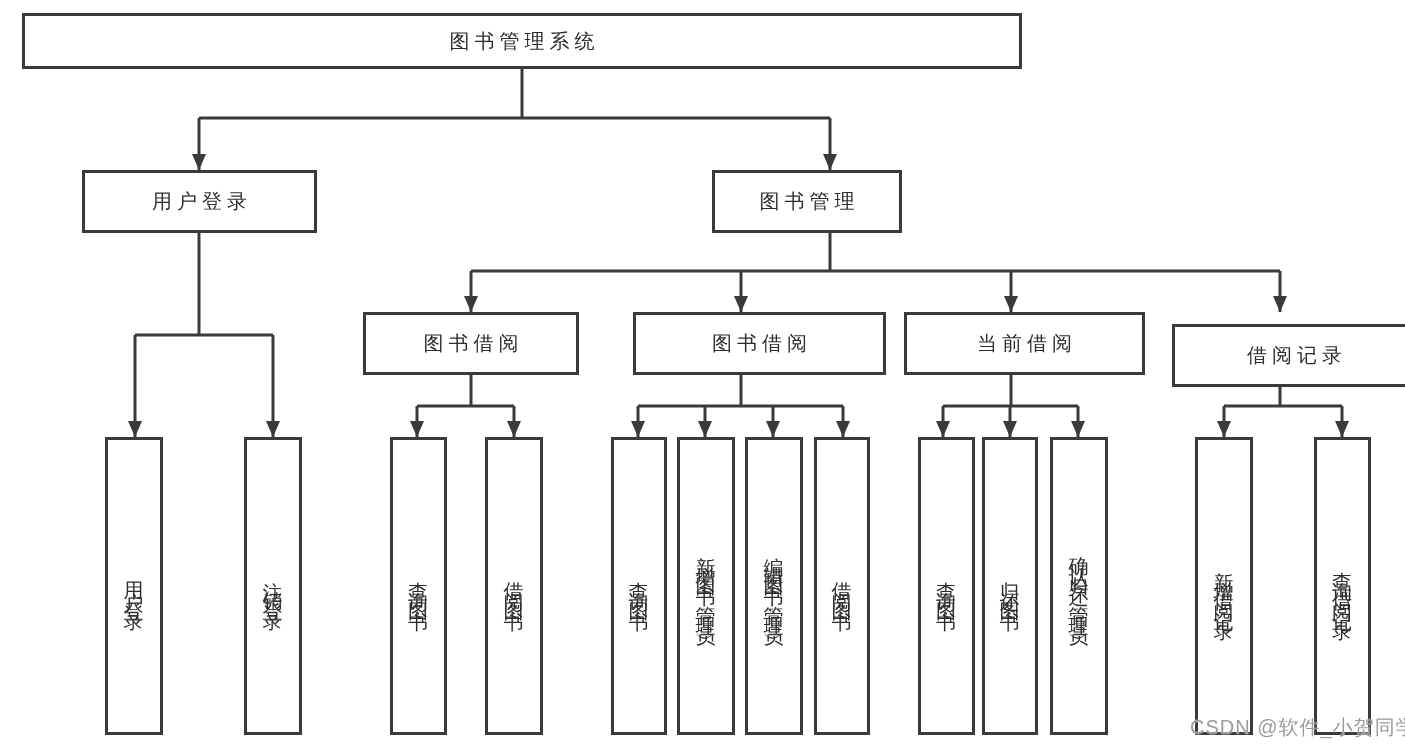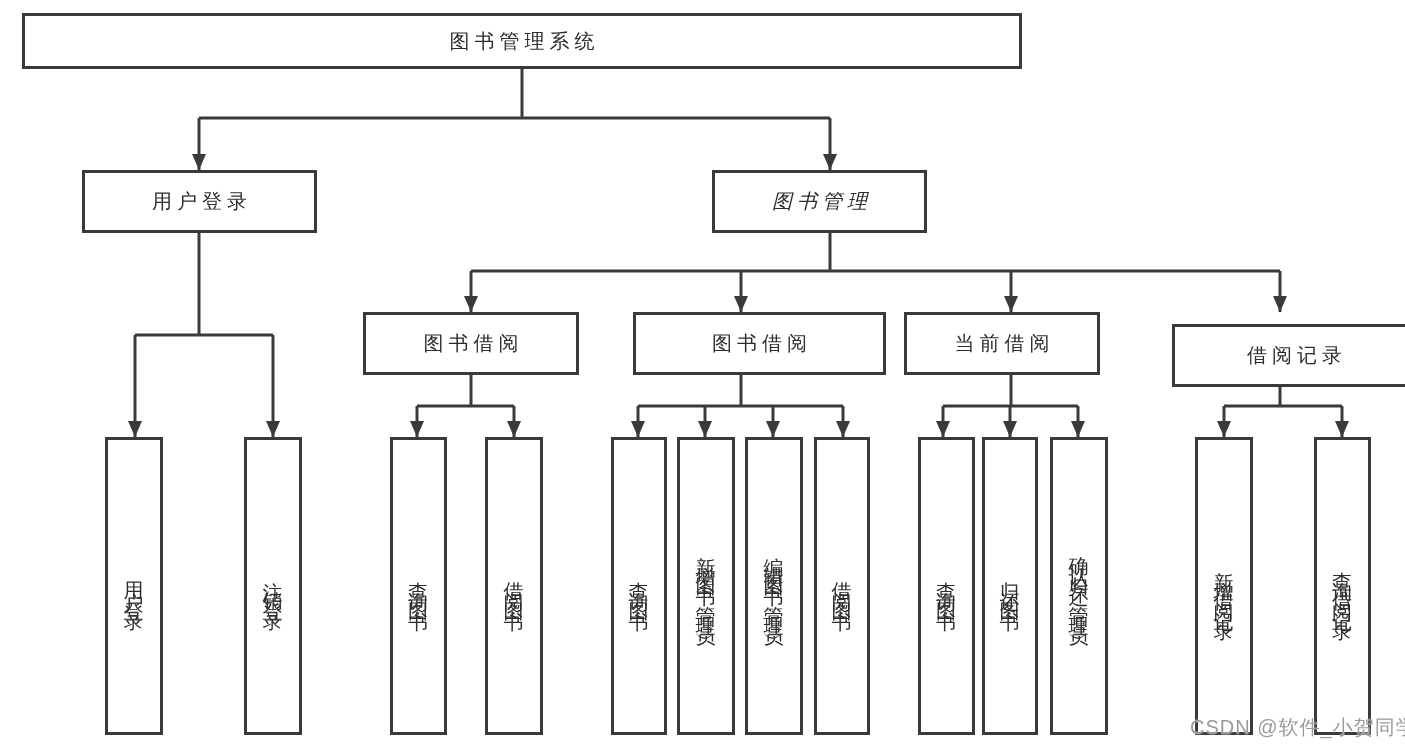--- a/index.html
+++ b/index.html
@@ -120,31 +120,31 @@
     </g>
   </svg>
 
   <div class="box root-box">
     <span class="h-label">图书管理系统</span>
   </div>
 
   <div class="box l2-box" style="left:82px; top:170px; width:235px;">
     <span class="h-label">用户登录</span>
   </div>
-  <div class="box l2-box" style="left:712px; top:170px; width:215px;font-style:italic;">
+  <div class="box l2-box" style="left:712px; top:170px; width:190px;">
     <span class="h-label">图书管理</span>
   </div>
 
   <div class="box l3-box" style="left:363px; top:312px; width:216px;">
     <span class="h-label">图书借阅</span>
   </div>
   <div class="box l3-box" style="left:633px; top:312px; width:253px;">
     <span class="h-label">图书借阅</span>
   </div>
-  <div class="box l3-box" style="left:904px; top:312px; width:196px;">
+  <div class="box l3-box" style="left:904px; top:312px; width:241px;">
     <span class="h-label">当前借阅</span>
   </div>
   <div class="box l3-box" style="left:1172px; top:324px; width:245px;">
     <span class="h-label">借阅记录</span>
   </div>
 
   <div class="box v-box" style="left:105px; width:58px;">
     <span class="v-label">用户登录</span>
   </div>
   <div class="box v-box" style="left:244px; width:58px;">

